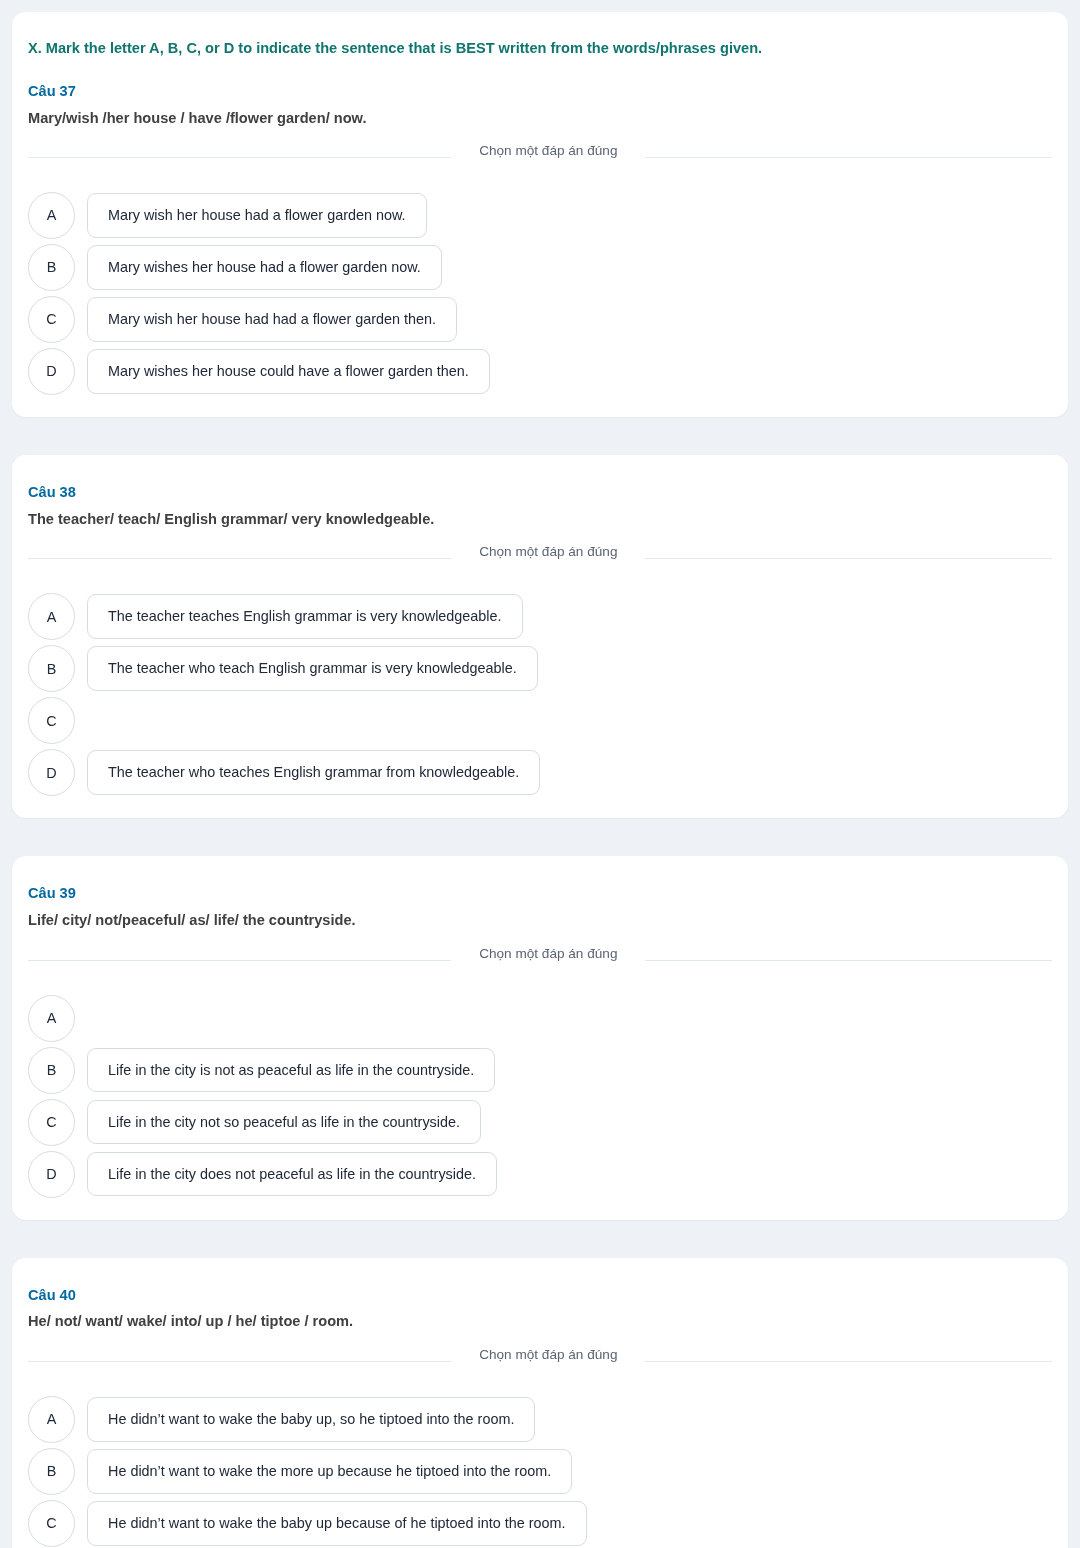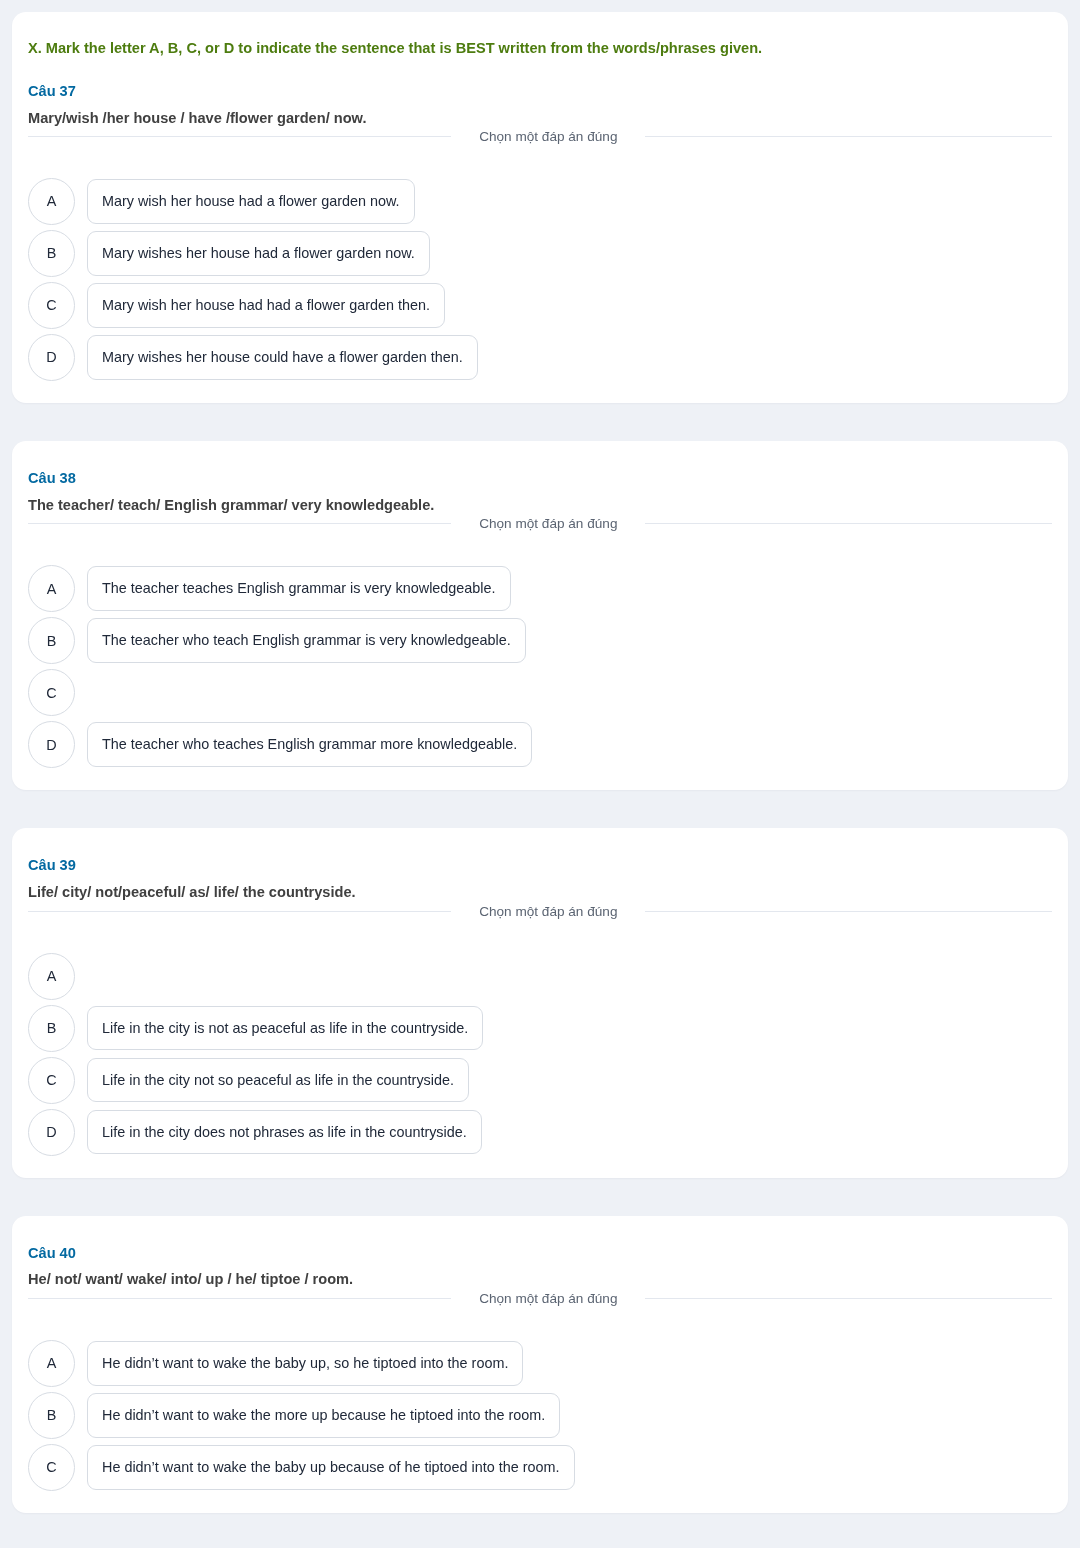--- a/index.html
+++ b/index.html
@@ -25,21 +25,21 @@
   }
   .quiz-card:last-child { margin-bottom: 0; }
 
   .card-head {
     padding: 26px 16px 18px 16px;
   }
 
   .instruction {
     font-size: 14.6px;
     font-weight: bold;
-    color: #4d7c0f;
+    color: #0f766e;
     line-height: 1.5;
     margin-bottom: 20px;
   }
 
   .q-number {
     font-size: 14.6px;
     font-weight: bold;
     color: #0369a1;
     line-height: 1.55;
     margin-bottom: 4px;
@@ -48,22 +48,23 @@
   .q-prompt {
     font-size: 14.6px;
     font-weight: bold;
     color: #404040;
     line-height: 1.55;
   }
 
   
   .divider {
     display: flex;
-    align-items: center;
+    align-items: flex-end;
     width: 100%;
+    margin-top: 14px;
     gap: 14px;
   }
   .divider .rule {
     flex: 1 1 auto;
     height: 1px;
     background: #e3e7ee;
   }
   .divider .rule.left  { flex-grow: 1.02; }
   .divider .rule.right { flex-grow: 0.98; }
   .divider .caption {
@@ -100,21 +101,21 @@
     color: #202939;
     line-height: 1;
     cursor: pointer;
   }
 
   .option-box {
     flex: 0 0 auto;
     border: 1px solid #d7dce3;
     border-radius: 9px;
     background: #ffffff;
-    padding: 12px 14px;
+    padding: 12px 20px;
     font-size: 14.4px;
     color: #202939;
     line-height: 1.3;
     white-space: nowrap;
     cursor: pointer;
   }
 </style>
 </head>
 <body>
 
@@ -166,21 +167,21 @@
     </div>
     <div class="option-row">
       <div class="option-letter">B</div>
       <div class="option-box">The teacher who teach English grammar is very knowledgeable.</div>
     </div>
     <div class="option-row">
       <div class="option-letter">C</div>
     </div>
     <div class="option-row">
       <div class="option-letter">D</div>
-      <div class="option-box">The teacher who teaches English grammar more knowledgeable.</div>
+      <div class="option-box">The teacher who teaches English grammar from knowledgeable.</div>
     </div>
   </div>
 </div>
 
 <div class="quiz-card">
   <div class="card-head">
     <div class="q-number">Câu 39</div>
     <div class="q-prompt">Life/ city/ not/peaceful/ as/ life/ the countryside.</div>
     <div class="divider">
       <div class="rule left"></div>
@@ -195,21 +196,21 @@
     <div class="option-row">
       <div class="option-letter">B</div>
       <div class="option-box">Life in the city is not as peaceful as life in the countryside.</div>
     </div>
     <div class="option-row">
       <div class="option-letter">C</div>
       <div class="option-box">Life in the city not so peaceful as life in the countryside.</div>
     </div>
     <div class="option-row">
       <div class="option-letter">D</div>
-      <div class="option-box">Life in the city does not phrases as life in the countryside.</div>
+      <div class="option-box">Life in the city does not peaceful as life in the countryside.</div>
     </div>
   </div>
 </div>
 
 <div class="quiz-card">
   <div class="card-head">
     <div class="q-number">Câu 40</div>
     <div class="q-prompt">He/ not/ want/ wake/ into/ up / he/ tiptoe / room.</div>
     <div class="divider">
       <div class="rule left"></div>

